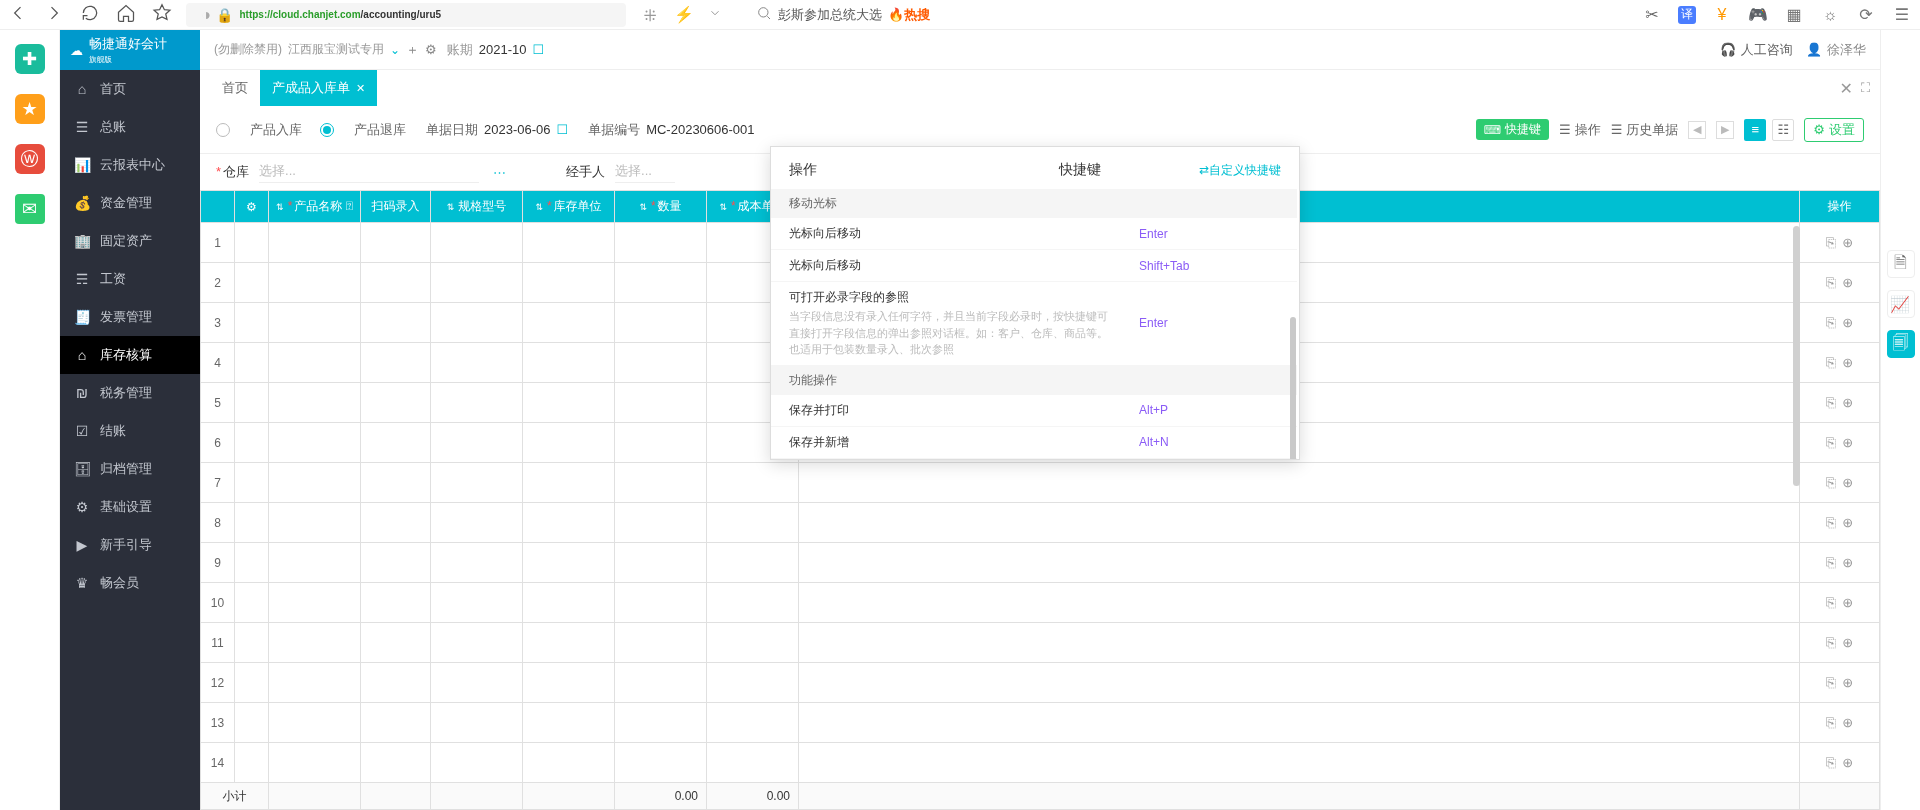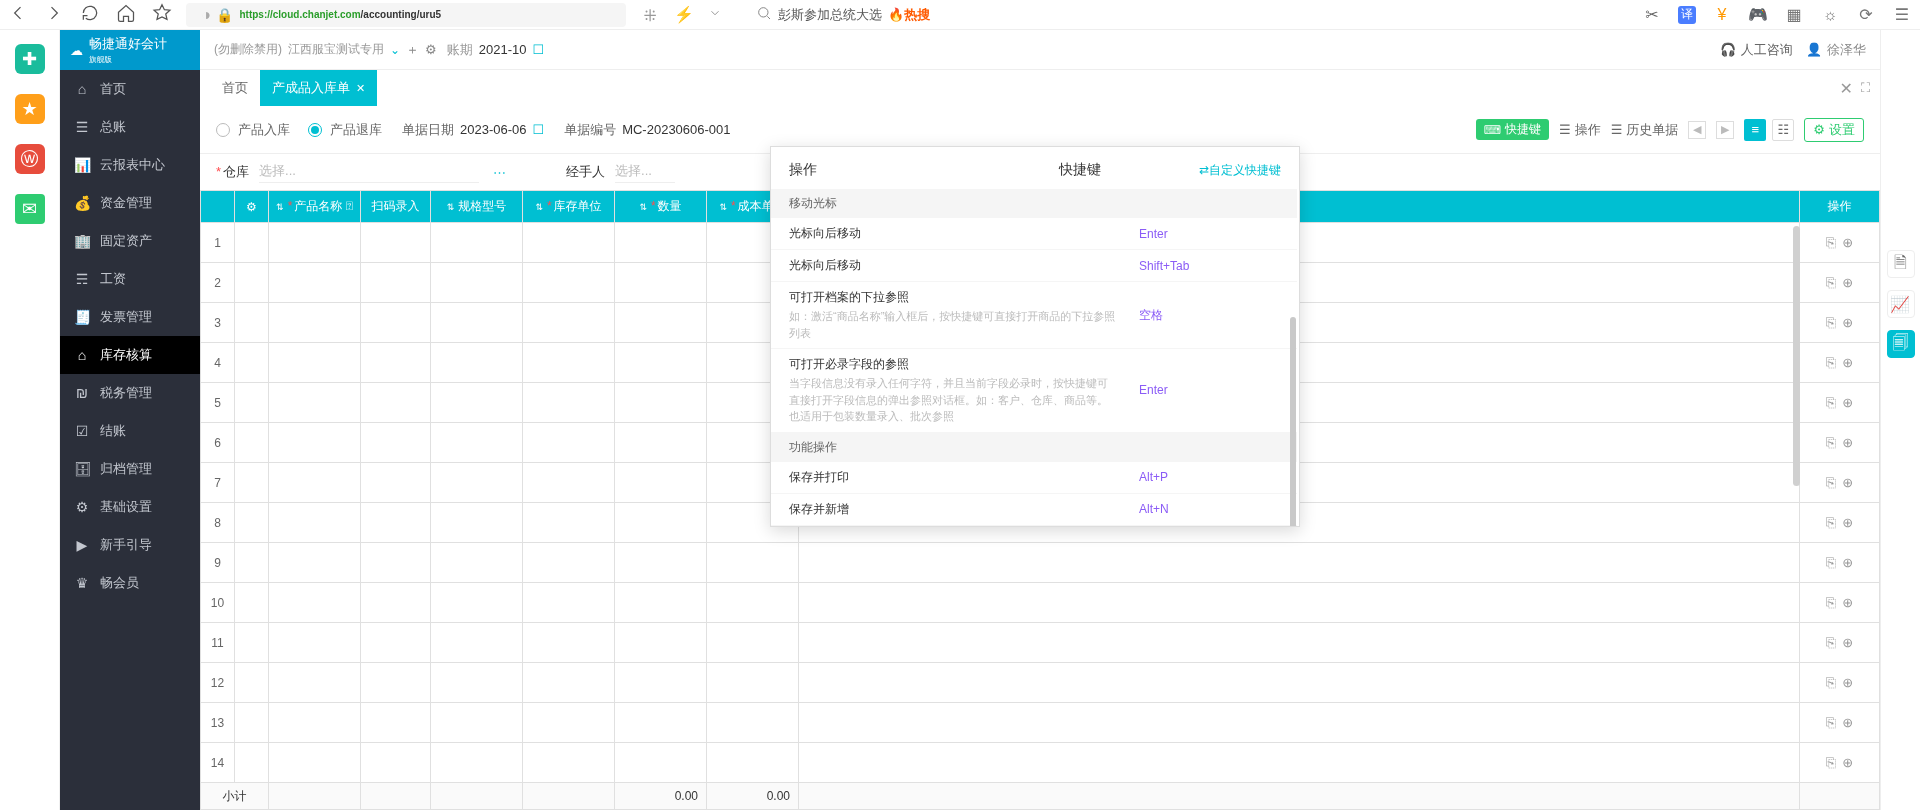--- a/index.html
+++ b/index.html
@@ -55,21 +55,21 @@
 .tabs { height: 36px; display: flex; align-items: center; background: #fff; padding: 0 10px; }
 .tab { padding: 0 12px; height: 36px; display: flex; align-items: center; color: #666; cursor: pointer; }
 .tab.active { background: #00bfd2; color: #fff; }
 .tab .close { margin-left: 6px; font-size: 11px; }
 .tabs-right { margin-left: auto; display: flex; align-items: center; gap: 8px; color: #999; }
 
 
 .doc-area { flex: 1; display: flex; flex-direction: column; background: #fff; position: relative; overflow: hidden; }
 .doc-top { height: 48px; display: flex; align-items: center; padding: 0 16px; gap: 20px; border-bottom: 1px solid #eee; }
 .radio-group { display: flex; gap: 18px; align-items: center; }
-.radio-item { display: flex; align-items: center; gap: 8px; cursor: pointer; color: #666; justify-content: space-between; }
+.radio-item { display: flex; align-items: center; gap: 20px; cursor: pointer; color: #666; justify-content: space-between; }
 .radio-dot { width: 14px; height: 14px; border: 1px solid #bbb; border-radius: 50%; position: relative; }
 .radio-item.sel .radio-dot { border-color: #00bfd2; }
 .radio-item.sel .radio-dot::after { content: ''; position: absolute; inset: 2px; background: #00bfd2; border-radius: 50%; }
 .field { display: flex; align-items: center; gap: 6px; color: #666; }
 .field .cal { color: #00bfd2; }
 .doc-top-right { margin-left: auto; display: flex; align-items: center; gap: 10px; }
 .badge-kjj { background: #2ecc71; color: #fff; padding: 2px 8px; border-radius: 3px; font-size: 12px; display: flex; gap: 4px; align-items: center; }
 .link-txt { color: #666; display: flex; gap: 4px; align-items: center; cursor: pointer; }
 .arrow-btn { width: 18px; height: 18px; border: 1px solid #ddd; color: #bbb; display: inline-flex; align-items: center; justify-content: center; font-size: 11px; }
 .view-btn { width: 22px; height: 22px; background: #00bfd2; color: #fff; display: inline-flex; align-items: center; justify-content: center; border-radius: 2px; }
@@ -573,27 +573,20 @@
               <div class="c2">Enter</div>
             </div>
             <div class="popup-row">
               <div class="c1">
                 <div>光标向后移动</div>
               </div>
               <div class="c2">Shift+Tab</div>
             </div>
             <div class="popup-row">
               <div class="c1">
-                <div>可打开档案的下拉参照</div>
-                <div class="note">如：激活“商品名称”输入框后，按快捷键可直接打开商品的下拉参照列表</div>
-              </div>
-              <div class="c2">空格</div>
-            </div>
-            <div class="popup-row">
-              <div class="c1">
                 <div>可打开必录字段的参照</div>
                 <div class="note">当字段信息没有录入任何字符，并且当前字段必录时，按快捷键可直接打开字段信息的弹出参照对话框。如：客户、仓库、商品等。也适用于包装数量录入、批次参照</div>
               </div>
               <div class="c2">Enter</div>
             </div>
             <div class="popup-sec">功能操作</div>
             <div class="popup-row">
               <div class="c1">
                 <div>保存并打印</div>
               </div>

